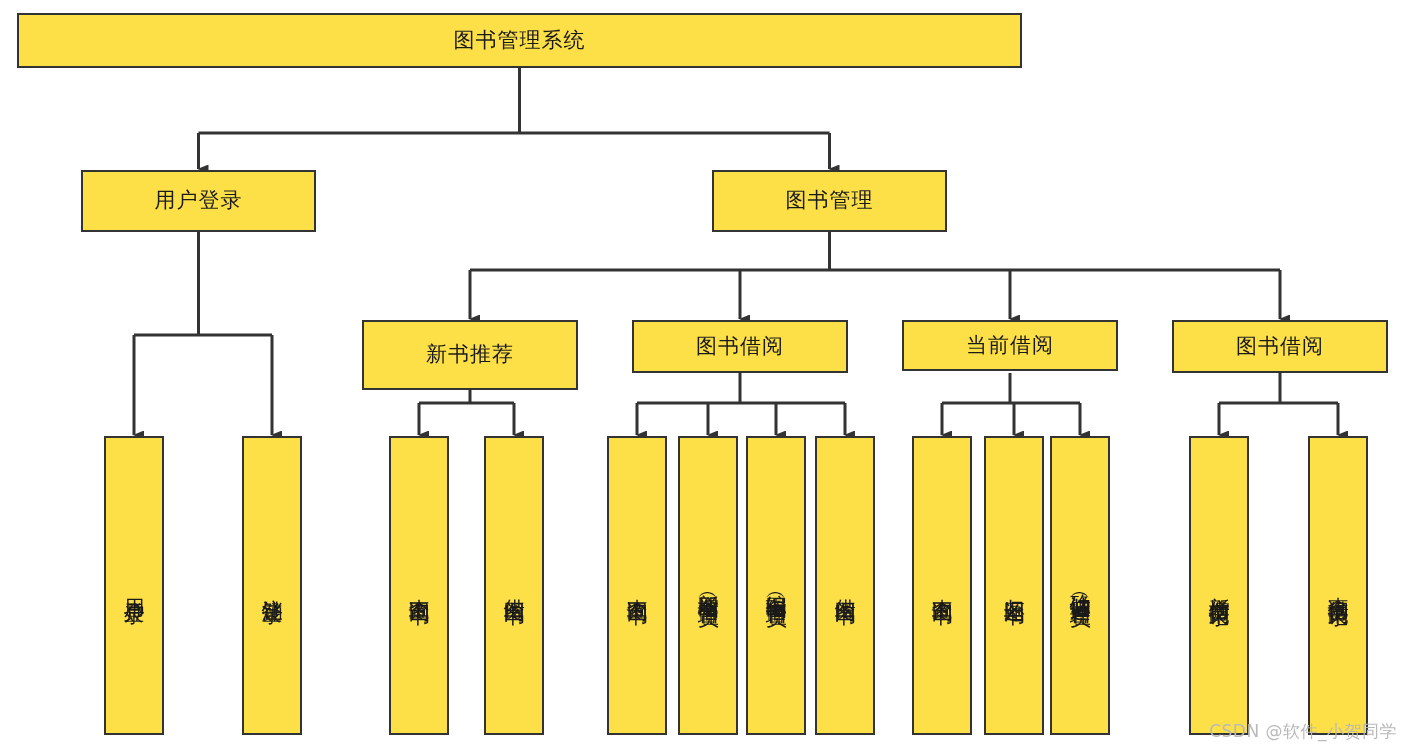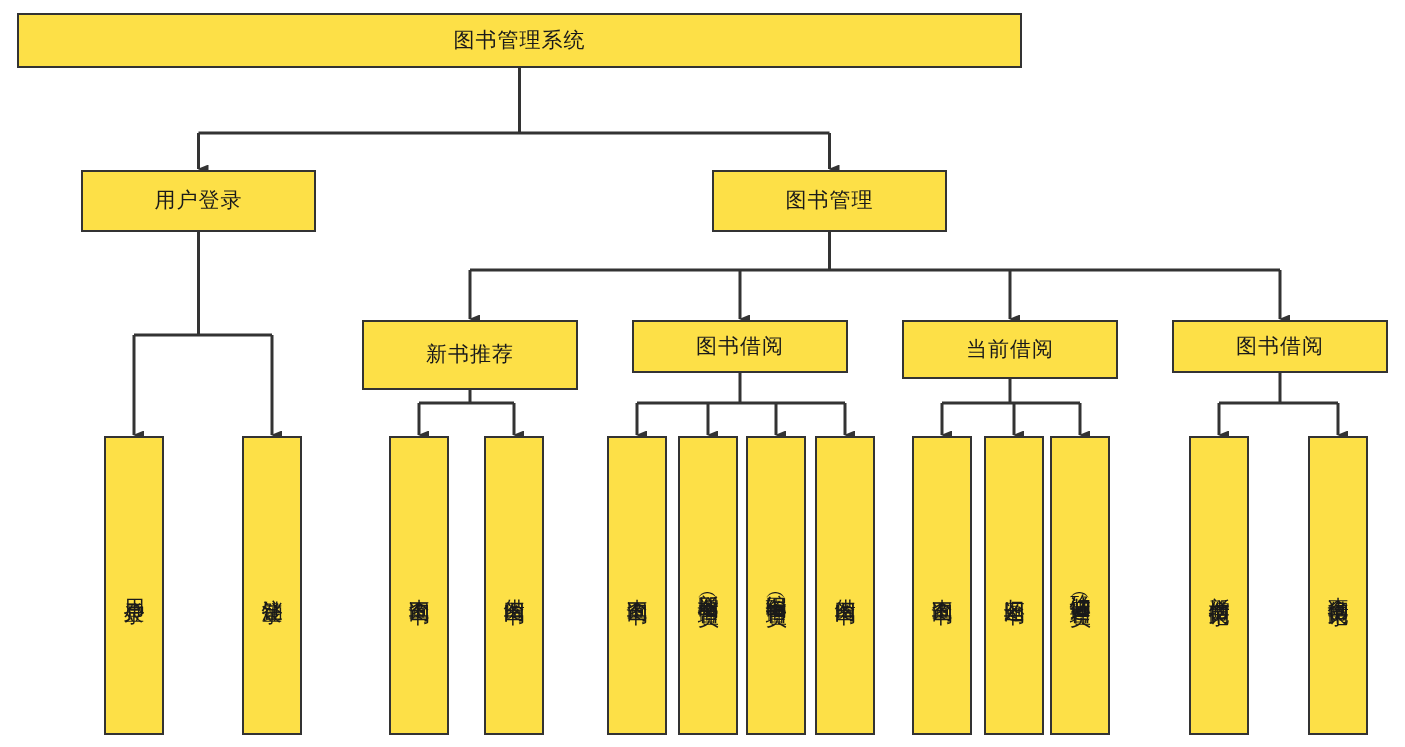--- a/index.html
+++ b/index.html
@@ -123,21 +123,21 @@
       </div>
       <div class="node node-h" style="left: 712px; top: 170px; width: 235px; height: 62px;">
         <span class="node-label">图书管理</span>
       </div>
       <div class="node node-h" style="left: 362px; top: 320px; width: 216px; height: 70px;">
         <span class="node-label">新书推荐</span>
       </div>
       <div class="node node-h" style="left: 632px; top: 320px; width: 216px; height: 53px;">
         <span class="node-label">图书借阅</span>
       </div>
-      <div class="node node-h" style="left: 902px; top: 320px; width: 216px; height: 59px;">
+      <div class="node node-h" style="left: 902px; top: 320px; width: 216px; height: 51px;">
         <span class="node-label">当前借阅</span>
       </div>
       <div class="node node-h" style="left: 1172px; top: 320px; width: 216px; height: 53px;">
         <span class="node-label">图书借阅</span>
       </div>
       <div class="node node-v" style="left: 104px; top: 436px; width: 60px; height: 299px;">
         <span class="node-label">用户登录</span>
       </div>
       <div class="node node-v" style="left: 242px; top: 436px; width: 60px; height: 299px;">
         <span class="node-label">注销登录</span>
@@ -170,13 +170,14 @@
         <span class="node-label">确认归还（管理员）</span>
       </div>
       <div class="node node-v" style="left: 1189px; top: 436px; width: 60px; height: 299px;">
         <span class="node-label">新增借阅记录</span>
       </div>
       <div class="node node-v" style="left: 1308px; top: 436px; width: 60px; height: 299px;">
         <span class="node-label">查询借阅记录</span>
       </div>
     </div>
 
+  <div id="watermark">CSDN @软件_小贺同学</div>
 </div>
 
 </body></html>

